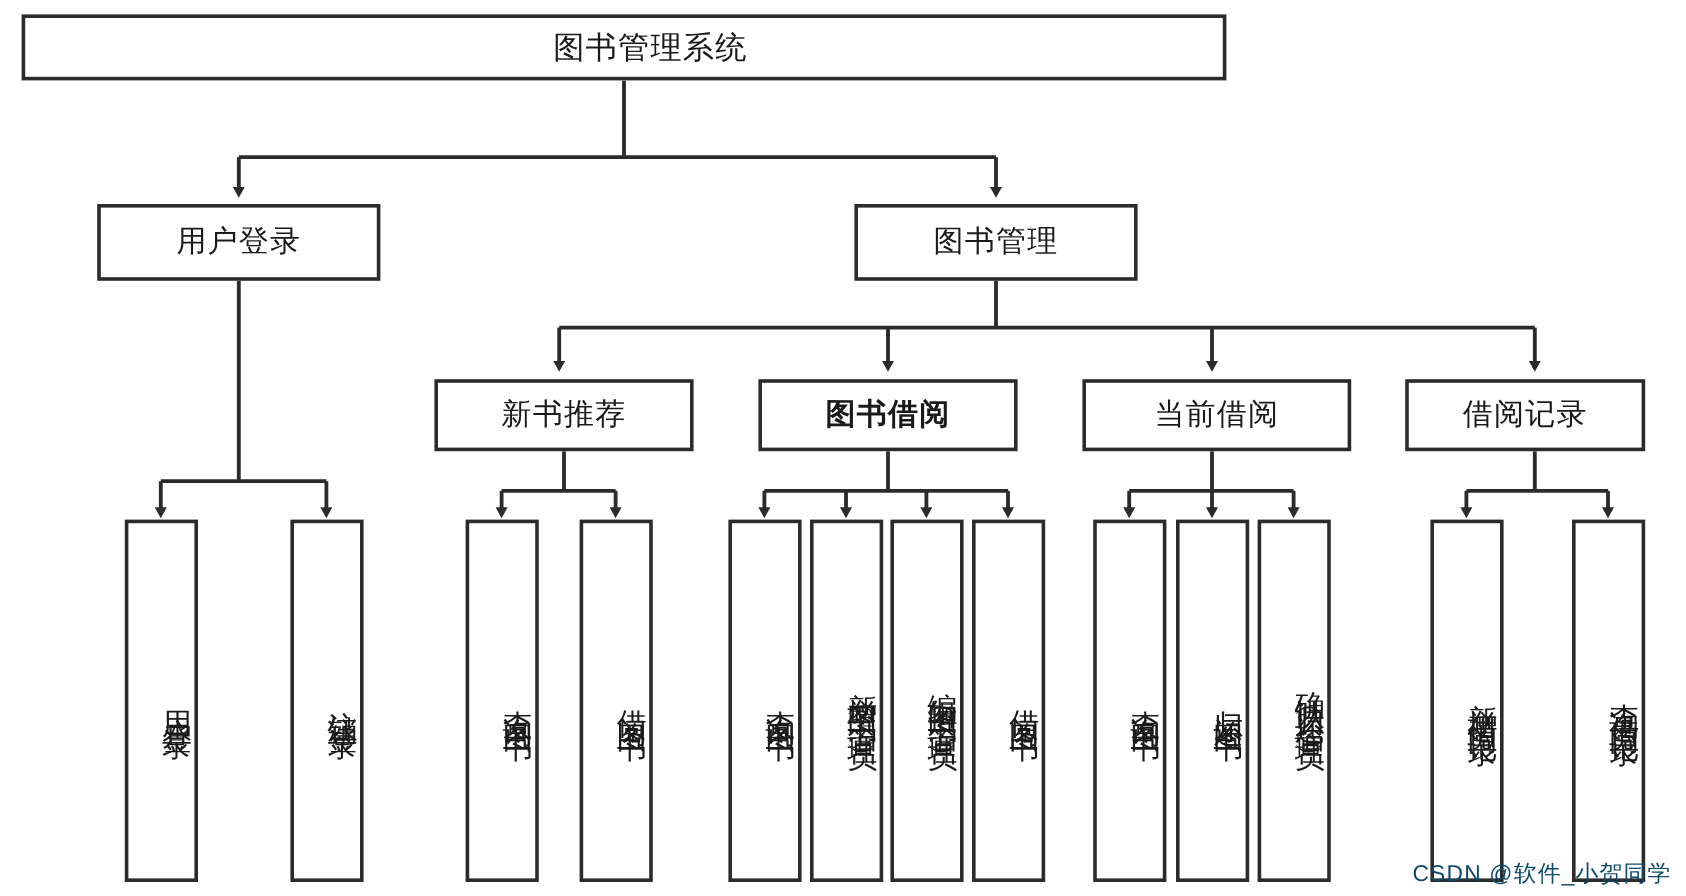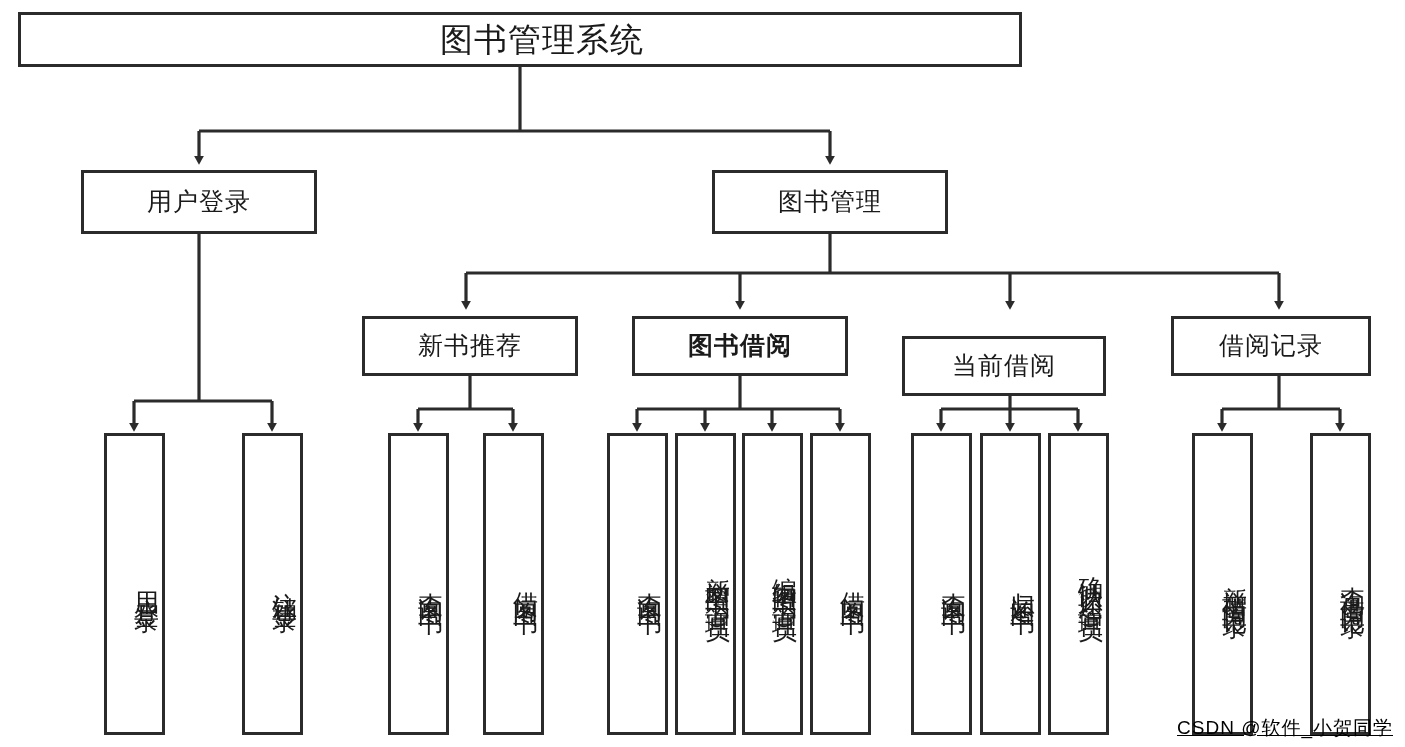--- a/index.html
+++ b/index.html
@@ -36,21 +36,21 @@
     justify-content: center;
     text-align: center;
     color: #1a1a1a;
     line-height: 1.25;
   }
   .node.h {
     font-size: 25px;
     letter-spacing: 1px;
   }
   .node.root {
-    font-size: 33px;
+    font-size: 26px;
     padding-left: 44px;
   }
   .node.v {
     writing-mode: vertical-rl;
     text-orientation: upright;
     font-size: 25px;
     letter-spacing: 6px;
     padding: 10px 0 10px 0;
     align-items: flex-start;
     justify-content: center;
@@ -58,25 +58,24 @@
   .node.v .vtext {
     writing-mode: vertical-rl;
     text-orientation: upright;
     display: block;
   }
   .watermark {
     position: absolute;
     right: 12px;
     bottom: 6px;
     font-size: 19px;
-    color: #000000;
+    color: #0c4a6e;
     letter-spacing: 1px;
     white-space: nowrap;
     user-select: none;
-    text-decoration: underline;
   }
 </style>
 </head>
 <body>
 
 <div id="canvas">
 
   <svg id="wires" viewBox="0 0 1405 747">
     <defs>
       <marker id="arrow" markerWidth="11" markerHeight="11" refX="4.2" refY="5" orient="auto" markerUnits="userSpaceOnUse">
@@ -127,21 +126,21 @@
     </g>
   </svg>
 
   <div class="node h root" style="left:18px; top:12px; width:1004px; height:55px;">图书管理系统</div>
 
   <div class="node h" style="left:81px; top:170px; width:236px; height:64px;">用户登录</div>
   <div class="node h" style="left:712px; top:170px; width:236px; height:64px;">图书管理</div>
 
   <div class="node h" style="left:362px; top:316px; width:216px; height:60px;">新书推荐</div>
   <div class="node h" style="left:632px; top:316px; width:216px; height:60px;font-weight:bold;">图书借阅</div>
-  <div class="node h" style="left:902px; top:316px; width:204px; height:60px;margin-top:20px;">当前借阅</div>
+  <div class="node h" style="left:902px; top:316px; width:224px; height:60px;">当前借阅</div>
   <div class="node h" style="left:1171px; top:316px; width:200px; height:60px;">借阅记录</div>
 
   <div class="node v" style="left:104px; top:433px; width:61px; height:302px;">
     <span class="vtext">用户登录</span>
   </div>
   <div class="node v" style="left:242px; top:433px; width:61px; height:302px;">
     <span class="vtext">注销登录</span>
   </div>
 
   <div class="node v" style="left:388px; top:433px; width:61px; height:302px;">

